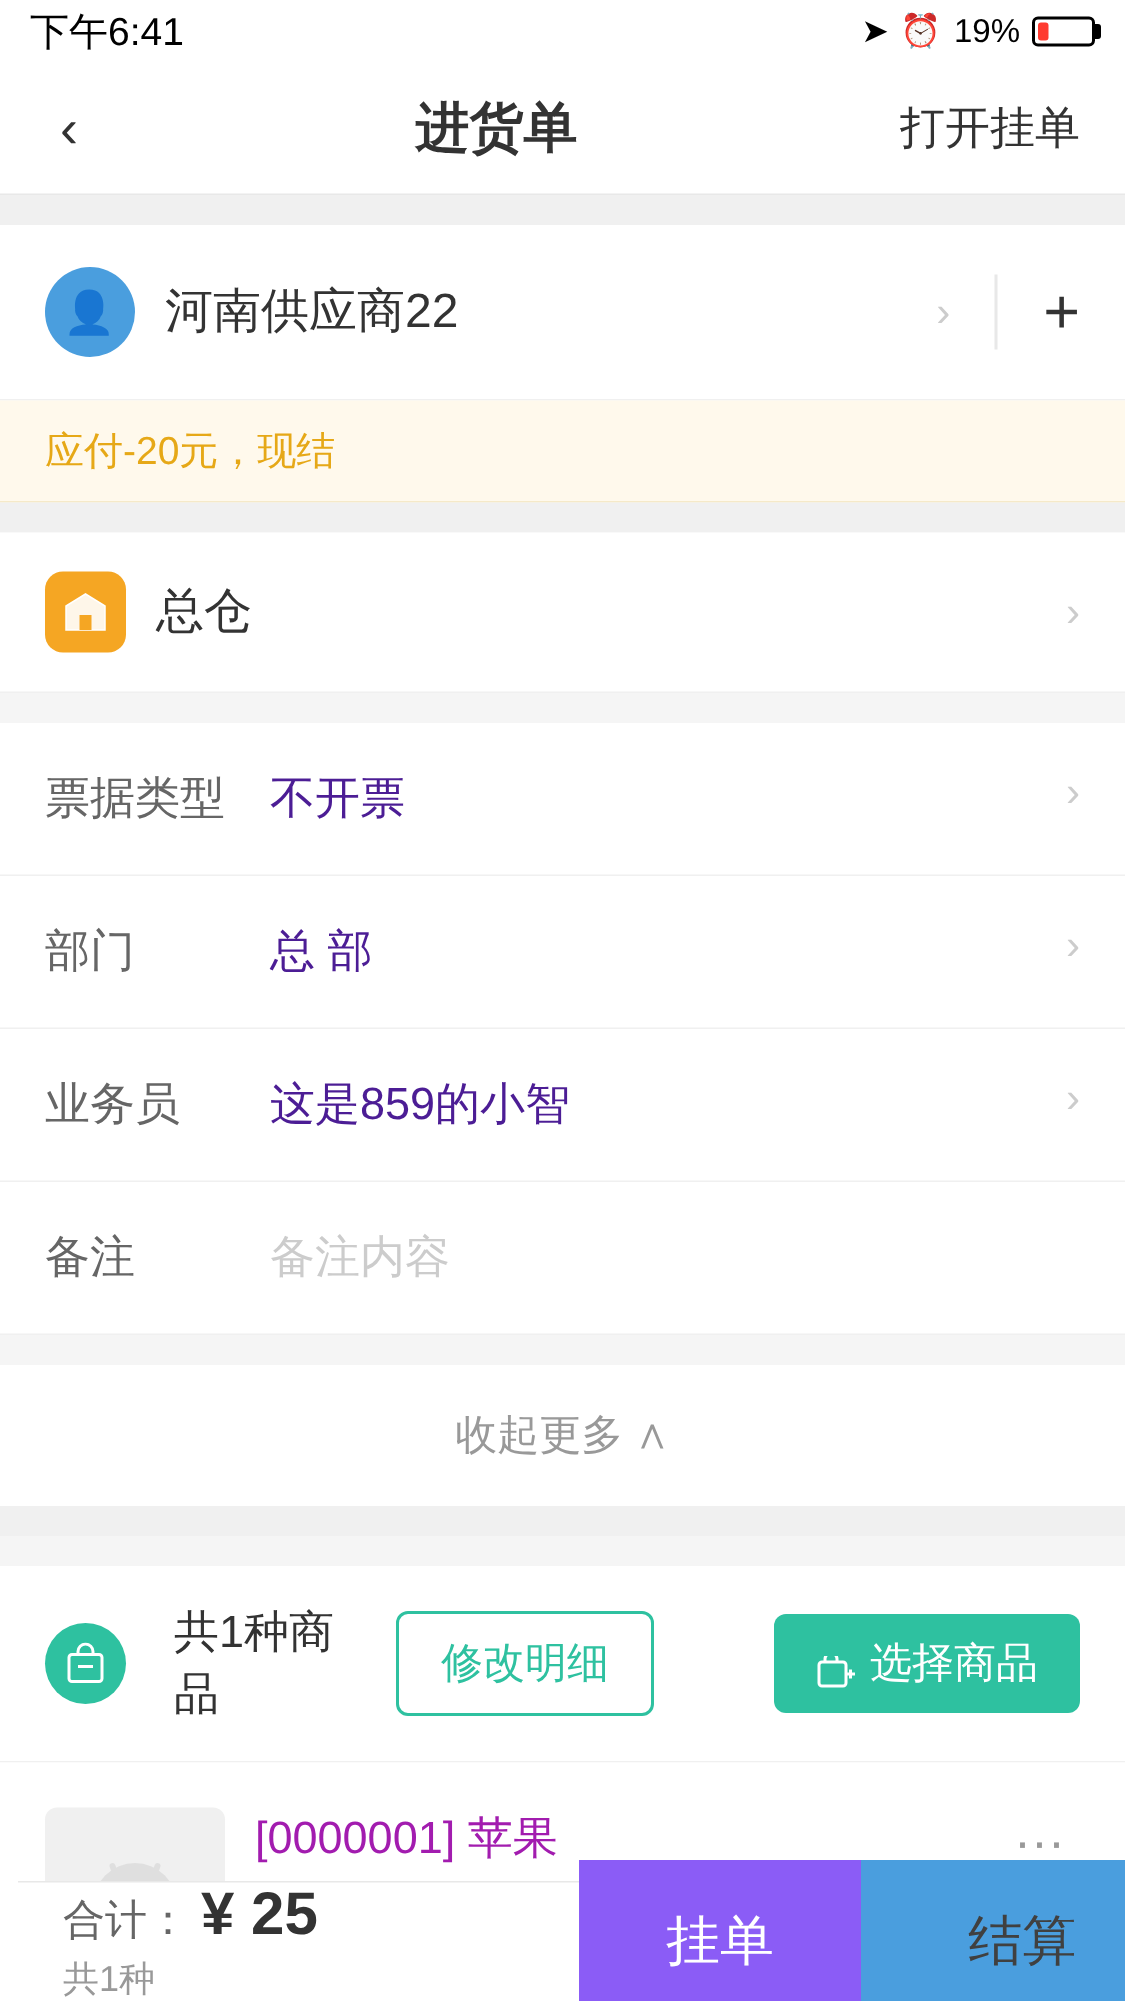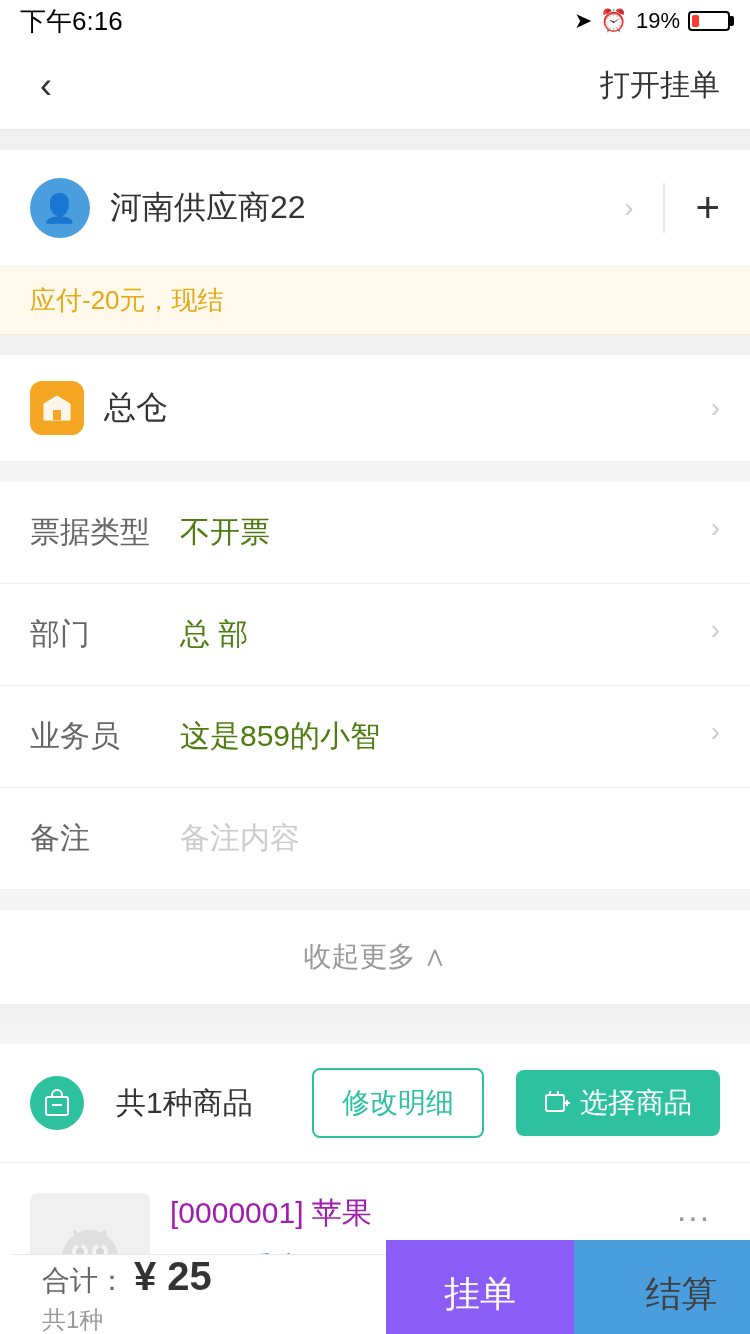--- a/index.html
+++ b/index.html
@@ -184,21 +184,21 @@
     }
     .form-label {
       font-size: 30px;
       color: #666;
       width: 140px;
       flex-shrink: 0;
     }
     .form-value {
       flex: 1;
       font-size: 30px;
-      color: #4d7c0f;
+      color: #4c1d95;
       margin-left: 10px;
     }
     .form-placeholder {
       color: #ccc;
     }
 
     
     .collapse-bar {
       background: #fff;
       text-align: center;
@@ -248,22 +248,23 @@
     }
     .btn-primary {
       background: #2ec1a0;
       color: #fff;
       border: none;
       border-radius: 8px;
       padding: 14px 28px;
       font-size: 28px;
       cursor: pointer;
       display: flex;
-      align-items: center;
+      align-items: flex-end;
       gap: 8px;
+      margin-left: 48px;
     }
 
     
     .product-item {
       display: flex;
       align-items: flex-start;
       padding: 30px;
       background: #fff;
       border-bottom: 1px solid #f0f0f0;
     }
@@ -359,33 +360,34 @@
       justify-content: center;
       padding-left: 27px;
     }
 
     .section-gap-small { height: 20px; background: #f0f0f0; }
   </style>
 </head>
 <body>
 
 <div class="status-bar">
-  <div class="status-center">下午6:16</div>
+  <div class="status-center">下午6:41</div>
   <div class="status-right">
     <span>➤</span>
     <span>⏰</span>
     <span>19%</span>
     <div class="battery-icon">
       <div class="battery-fill"></div>
     </div>
   </div>
 </div>
 
 <div class="nav-bar">
   <span class="nav-back">‹</span>
+  <span class="nav-title">进货单</span>
   <span class="nav-action">打开挂单</span>
 </div>
 
 <div class="section-gap"></div>
 <div class="card-section">
   <div class="supplier-row">
     <div class="supplier-avatar">
       <span>👤</span>
     </div>
     <span class="supplier-name">河南供应商22</span>

